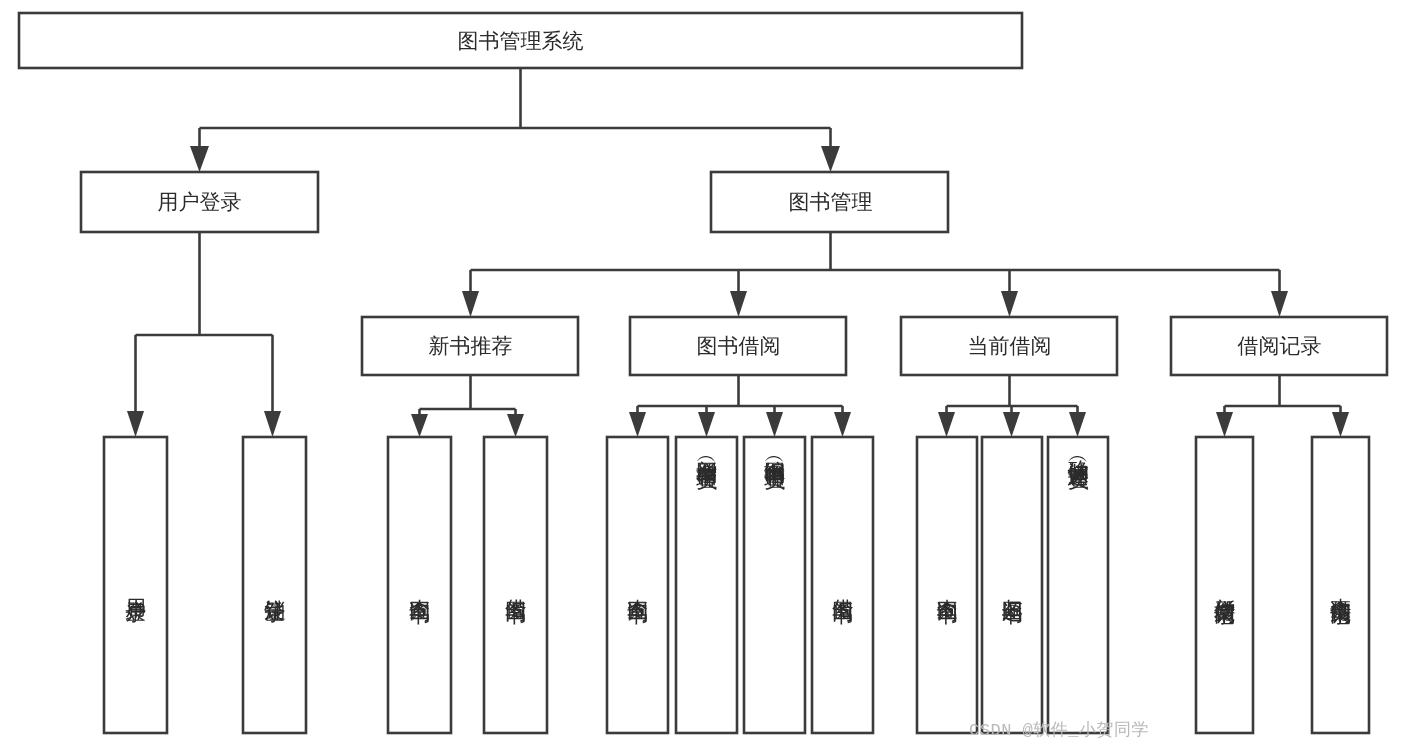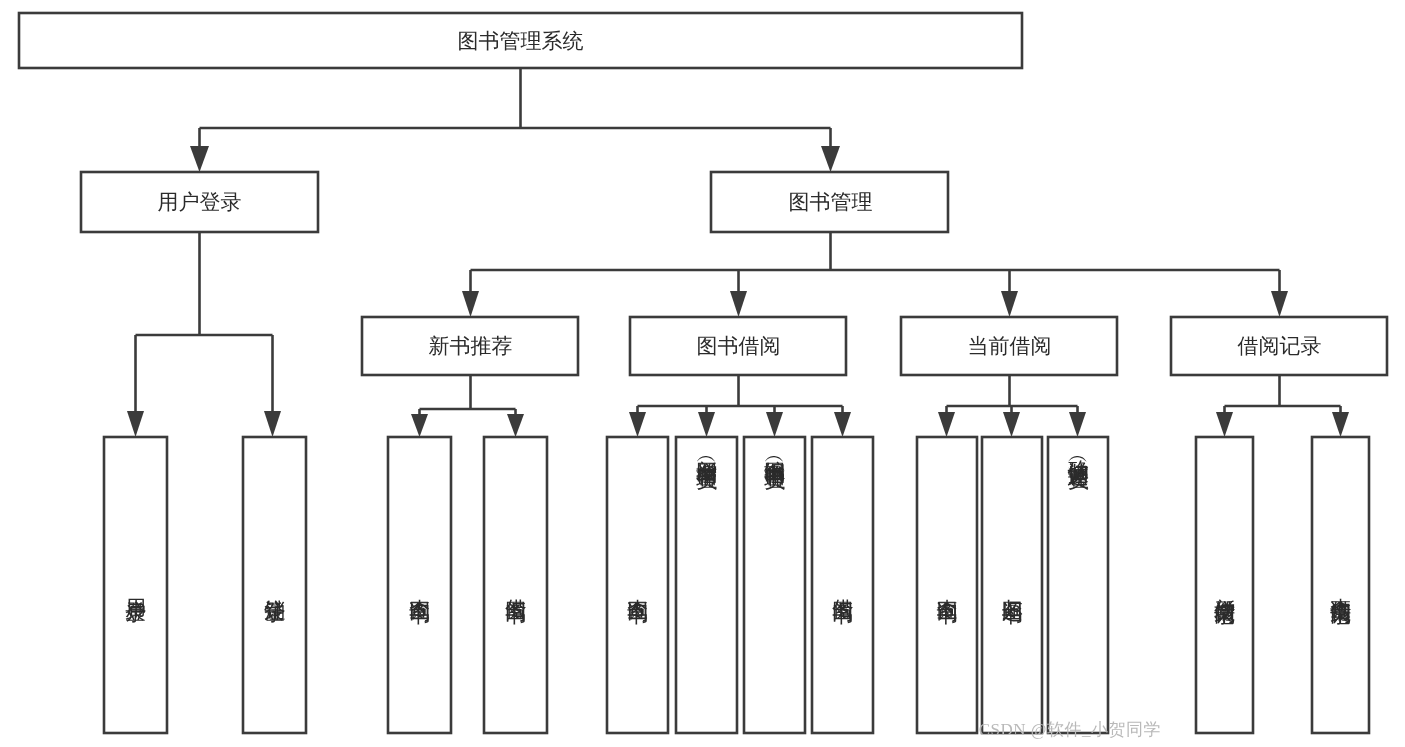--- a/index.html
+++ b/index.html
@@ -61,23 +61,23 @@
     text-orientation: upright;
     font-family: "Liberation Sans", "DejaVu Sans", sans-serif;
     font-size: 21px;
     line-height: 1.16;
     color: #2b2b2b;
     letter-spacing: 1.5px;
     white-space: nowrap;
   }
   .watermark {
     position: absolute;
-    right: 8px;
+    right: 20px;
     bottom: 6px;
-    font-family: Liberation Serif, serif;
+    font-family: Liberation Mono, monospace;
     font-size: 17px;
     color: #b9b9b9;
     white-space: nowrap;
     letter-spacing: 0.5px;
   }
 </style>
 </head>
 <body>
 
 <div id="diagram-root">

